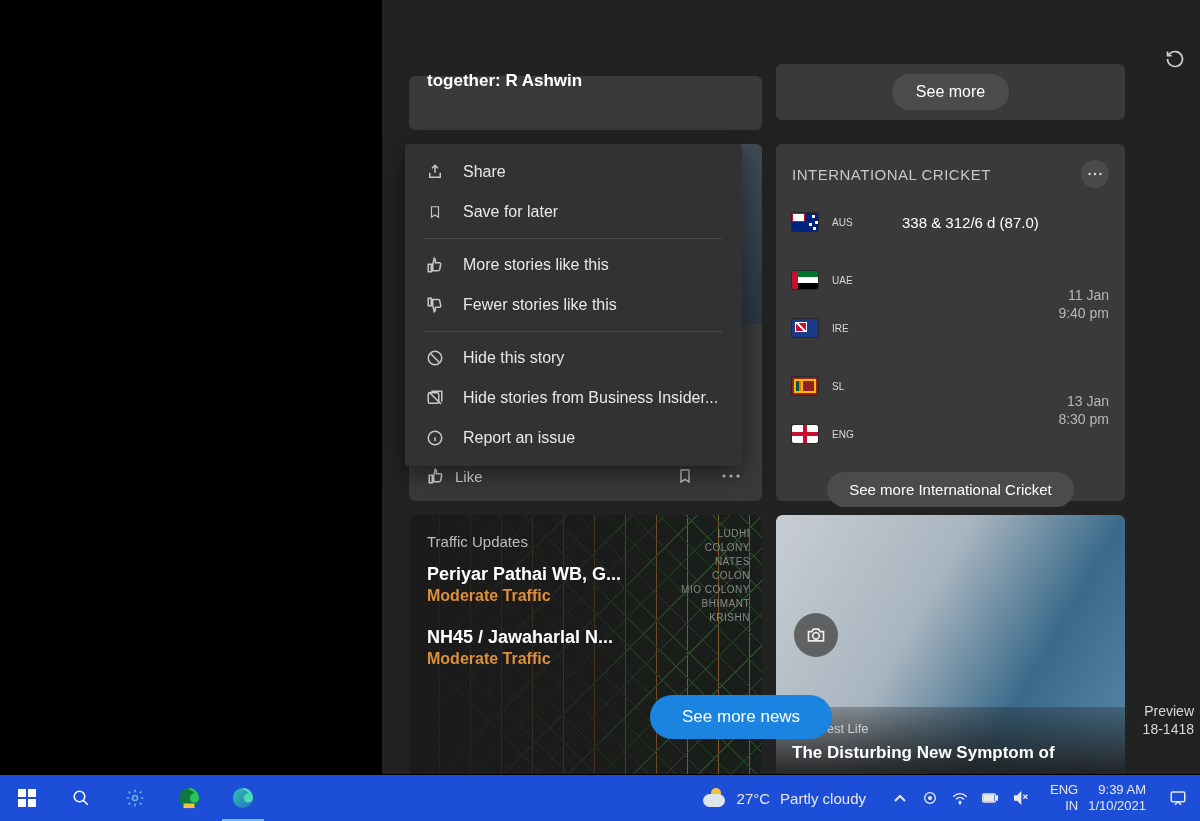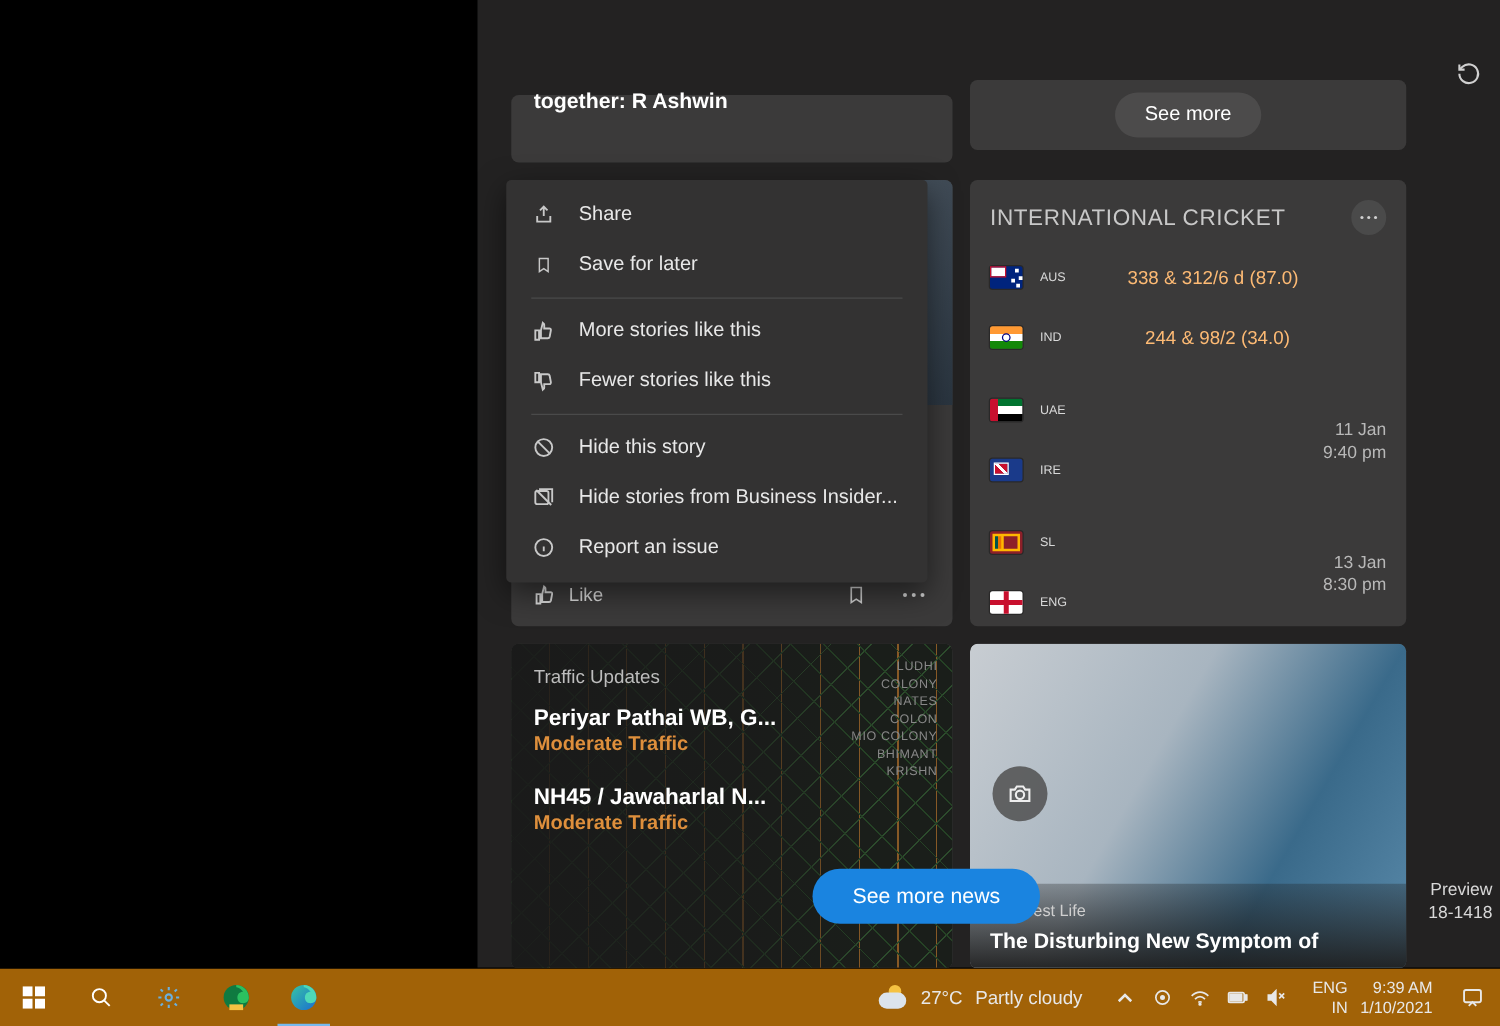--- a/index.html
+++ b/index.html
@@ -25,39 +25,39 @@
 .map-bg::before{content:"";position:absolute;inset:0;background-image:repeating-linear-gradient(45deg,transparent 0 18px,#2e5a2e 18px 19px),repeating-linear-gradient(-45deg,transparent 0 22px,#3a6a3a 22px 23px),repeating-linear-gradient(90deg,transparent 0 30px,#d08030 30px 31px);opacity:.6}
 .map-labels{position:absolute;top:12px;right:12px;color:#888;font-size:10px;letter-spacing:.5px;text-align:right;line-height:14px}
 .traffic-body{position:absolute;inset:0;padding:18px;background:linear-gradient(90deg,rgba(26,26,26,.92) 0%,rgba(26,26,26,.6) 55%,rgba(26,26,26,0) 80%)}
 .traffic-title{color:#bdbdbd;font-size:15px}
 .traffic-road{color:#fff;font-size:18px;font-weight:600;margin-top:14px}
 .traffic-status{color:#de8f3c;font-size:16px;font-weight:700;margin-top:2px}
 .cricket-card{position:absolute;top:64px;height:56px;display:flex;align-items:center;justify-content:center}
 .seemore-pill{background:#4c4b4b;border-radius:30px;padding:9px 24px;color:#fff;font-size:16px;cursor:pointer}
 .intl-card{position:absolute;top:144px;height:357px;padding:16px 0}
 .intl-head{display:flex;align-items:center;justify-content:space-between;padding:0 16px 10px}
-.intl-title{color:#c8c8c8;font-size:18px;letter-spacing:.5px}
+.intl-title{color:#c8c8c8;font-size:15px;letter-spacing:.5px}
 .dots-circle{width:28px;height:28px;border-radius:50%;background:#4a4a4a;display:flex;align-items:center;justify-content:center;cursor:pointer;color:#d0d0d0}
 .match-row{display:flex;align-items:center;padding:6px 16px;min-height:36px}
 .flag{width:26px;height:18px;border-radius:2px;margin-right:14px;flex-shrink:0;position:relative;box-shadow:0 0 0 1px rgba(0,0,0,.3)}
 .team{color:#d8d8d8;font-size:10px;flex:0 0 48px}
-.score{color:#fdba74;font-size:15px}
+.score{color:#ffffff;font-size:15px}
 .match-date{margin-left:auto;text-align:right;color:#b8b8b8;font-size:14px;line-height:18px}
 .gap{height:10px}
 .intl-btn{margin:14px auto 0;background:#4c4b4b;border-radius:30px;padding:9px 22px;color:#fff;font-size:15px;width:fit-content;cursor:pointer}
 .health-card{position:absolute;top:515px;height:260px;overflow:hidden}
 .health-img{position:absolute;inset:0;background:linear-gradient(120deg,#c8cdd2 0%,#a8b5c0 40%,#3a6a8a 70%,#5a8aaa 100%);border-radius:6px}
 .camera-circ{position:absolute;left:18px;top:98px;width:44px;height:44px;border-radius:50%;background:rgba(80,80,80,.85);display:flex;align-items:center;justify-content:center;color:#eee}
 .health-footer{position:absolute;left:0;right:0;bottom:0;padding:12px 16px;background:linear-gradient(0deg,rgba(30,30,30,.95) 0%,rgba(30,30,30,.3) 100%)}
 .src-row{display:flex;align-items:center;gap:8px;font-size:13px;color:#cfcfcf}
 .src-logo{width:18px;height:18px;background:#c83232;border-radius:3px}
 .health-title{color:#fff;font-size:17px;font-weight:600;margin-top:6px}
 .seemore-news{position:absolute;left:650px;top:695px;z-index:30;background:#1a84e0;color:#fff;font-size:17px;padding:12px 32px;border-radius:30px;cursor:pointer}
 .preview-text{position:absolute;right:6px;top:702px;color:#d8d8d8;font-size:14px;text-align:right;line-height:18px}
-.taskbar{position:absolute;left:0;right:0;bottom:0;height:46px;background:#a16207;display:flex;}
+.taskbar{position:absolute;left:0;right:0;bottom:0;height:46px;background:#1d4ed8;display:flex;}
 .tb-left{display:flex;align-items:center;height:100%}
 .tb-btn{width:54px;height:46px;display:flex;align-items:center;justify-content:center;cursor:pointer;color:#fff;position:relative}
 .tb-btn.active::after{content:"";position:absolute;bottom:0;left:6px;right:6px;height:2px;background:#76b9ed}
 .tb-spacer{flex:1}
 .weather{display:flex;align-items:center;gap:10px;color:#e8e8e8;font-size:15px;padding:0 14px}
 .wx-ic{width:24px;height:20px;position:relative}
 .wx-ic::before{content:"";position:absolute;left:8px;top:0;width:10px;height:10px;border-radius:50%;background:#f5c242}
 .wx-ic::after{content:"";position:absolute;left:0;top:6px;width:22px;height:13px;border-radius:10px;background:#dce4ec}
 .tray{display:flex;align-items:center;gap:14px;padding:0 12px;color:#e8e8e8}
 .tray .ic{width:16px;height:16px;display:flex;align-items:center;justify-content:center;cursor:pointer}
@@ -161,25 +161,20 @@
             <circle cx="16" cy="2" r="1.6"></circle>
           </svg>
       </div>
     </div>
     <div>
       <div class="match-row">
           <div class="flag flag-aus"></div>
           <div class="team">AUS</div>
           <div class="score" style="margin-left:22px">338 &amp; 312/6 d (87.0)</div>
         </div>
-      <div class="match-row">
-          <div class="flag flag-ind"></div>
-          <div class="team">IND</div>
-          <div class="score" style="margin-left:36px">244 &amp; 98/2 (34.0)</div>
-        </div>
     </div>
     <div class="gap"></div>
     <div style="position:relative">
       <div class="match-row">
           <div class="flag flag-uae"></div>
           <div class="team">UAE</div>
         </div>
       <div class="match-row">
           <div class="flag flag-ire"></div>
           <div class="team">IRE</div>

